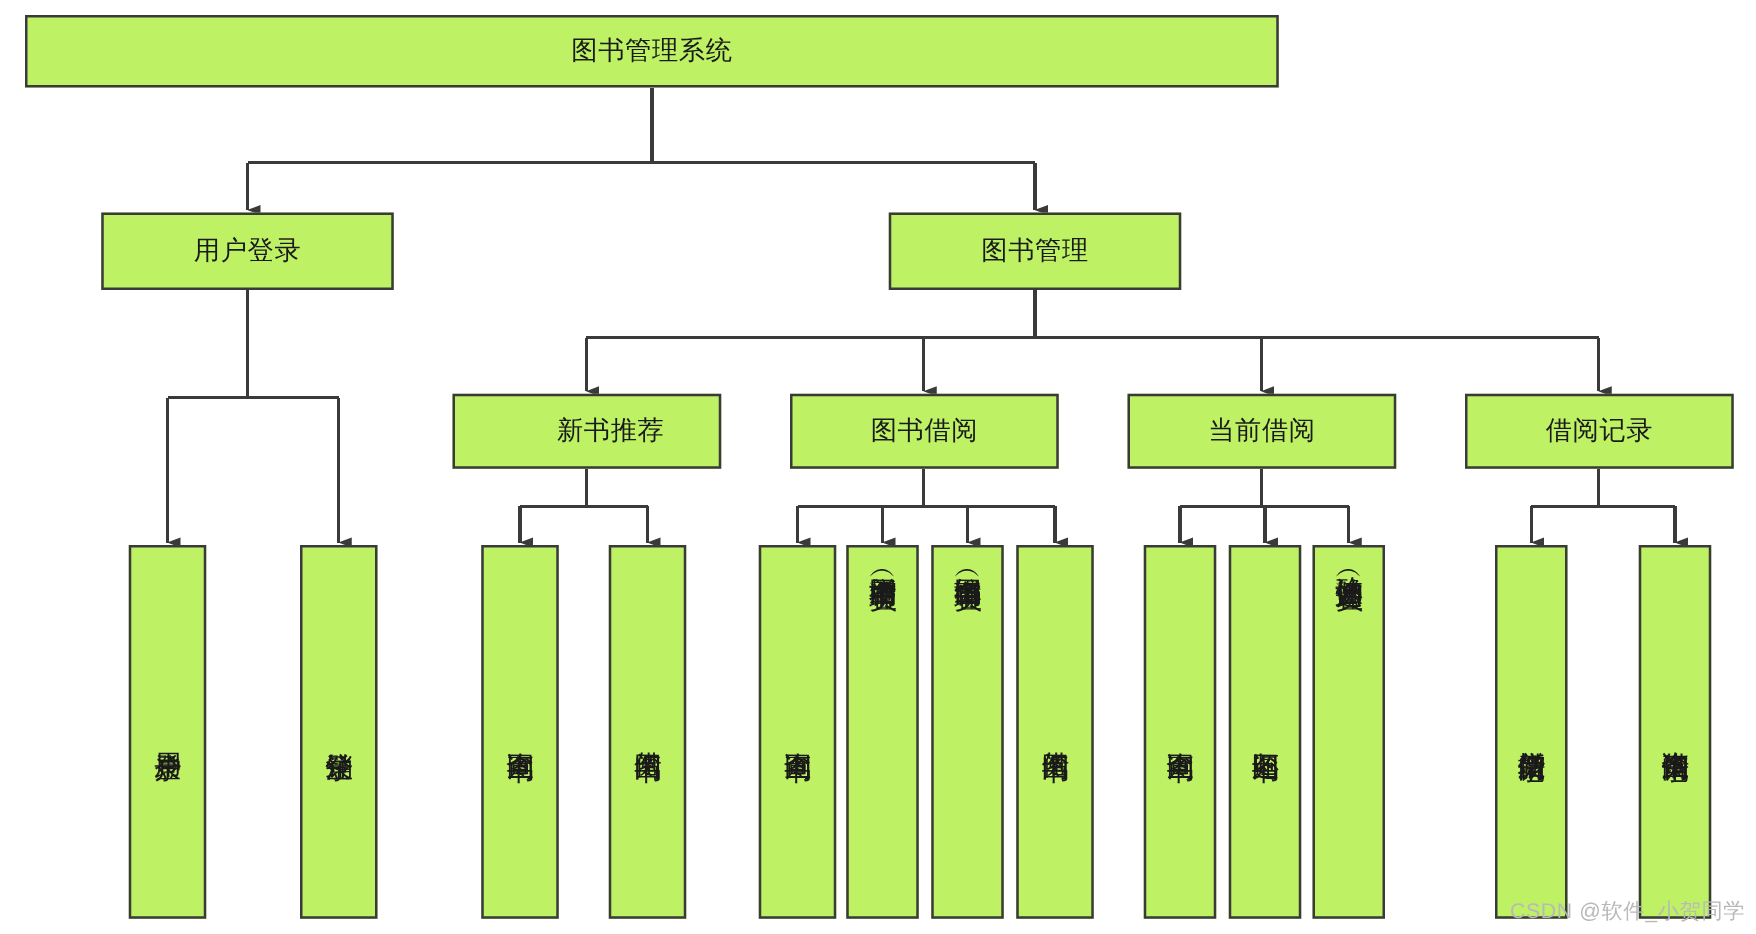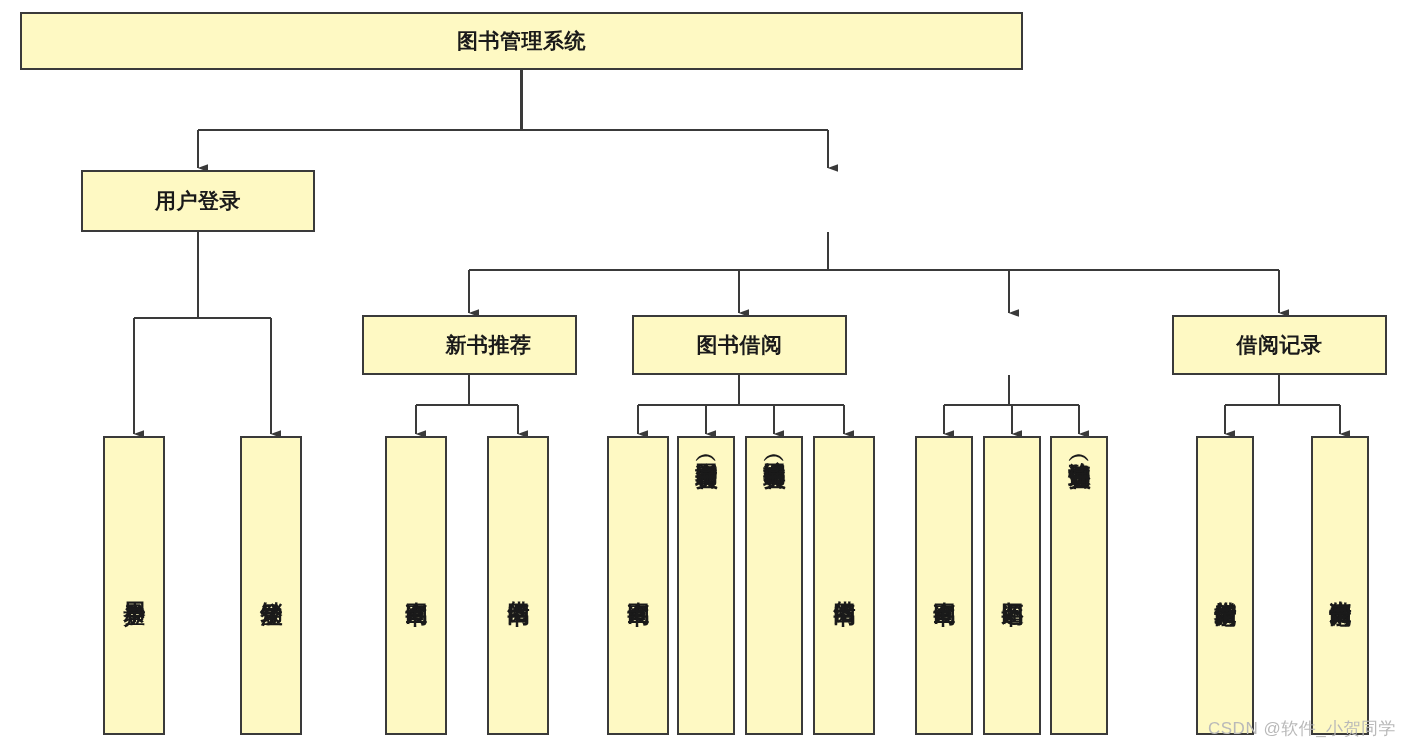--- a/index.html
+++ b/index.html
@@ -23,26 +23,25 @@
     position: absolute;
     left: 0;
     top: 0;
     width: 1405px;
     height: 747px;
   }
   .node-box {
     position: absolute;
     box-sizing: border-box;
     border: 2px solid #3a3a3a;
-    background: #fef9c3;
+    background: #bef264;
     display: flex;
     align-items: center;
     justify-content: center;
     color: #1a1a1a;
-    font-weight: bold;
   }
   .node-label-h {
     font-size: 21px;
     line-height: 1.1;
     white-space: nowrap;
     letter-spacing: 0.5px;
   }
   .node-box.vertical {
     align-items: flex-start;
     justify-content: center;
@@ -128,26 +127,32 @@
     </g>
   </svg>
 
   <div class="node-box" style="left:20px; top:12px; width:1003px; height:58px;">
     <span class="node-label-h">图书管理系统</span>
   </div>
 
   <div class="node-box" style="left:81px; top:170px; width:234px; height:62px;">
     <span class="node-label-h">用户登录</span>
   </div>
+  <div class="node-box" style="left:711px; top:170px; width:234px; height:62px;">
+    <span class="node-label-h">图书管理</span>
+  </div>
 
   <div class="node-box" style="left:362px; top:315px; width:215px; height:60px;padding-left:38px;">
     <span class="node-label-h">新书推荐</span>
   </div>
   <div class="node-box" style="left:632px; top:315px; width:215px; height:60px;">
     <span class="node-label-h">图书借阅</span>
+  </div>
+  <div class="node-box" style="left:902px; top:315px; width:215px; height:60px;">
+    <span class="node-label-h">当前借阅</span>
   </div>
   <div class="node-box" style="left:1172px; top:315px; width:215px; height:60px;">
     <span class="node-label-h">借阅记录</span>
   </div>
 
   <div class="node-box vertical centered" style="left:103px; top:436px; width:62px; height:299px;">
     <span class="node-label-v">用户登录</span>
   </div>
   <div class="node-box vertical centered" style="left:240px; top:436px; width:62px; height:299px;">
     <span class="node-label-v">注销登录</span>

